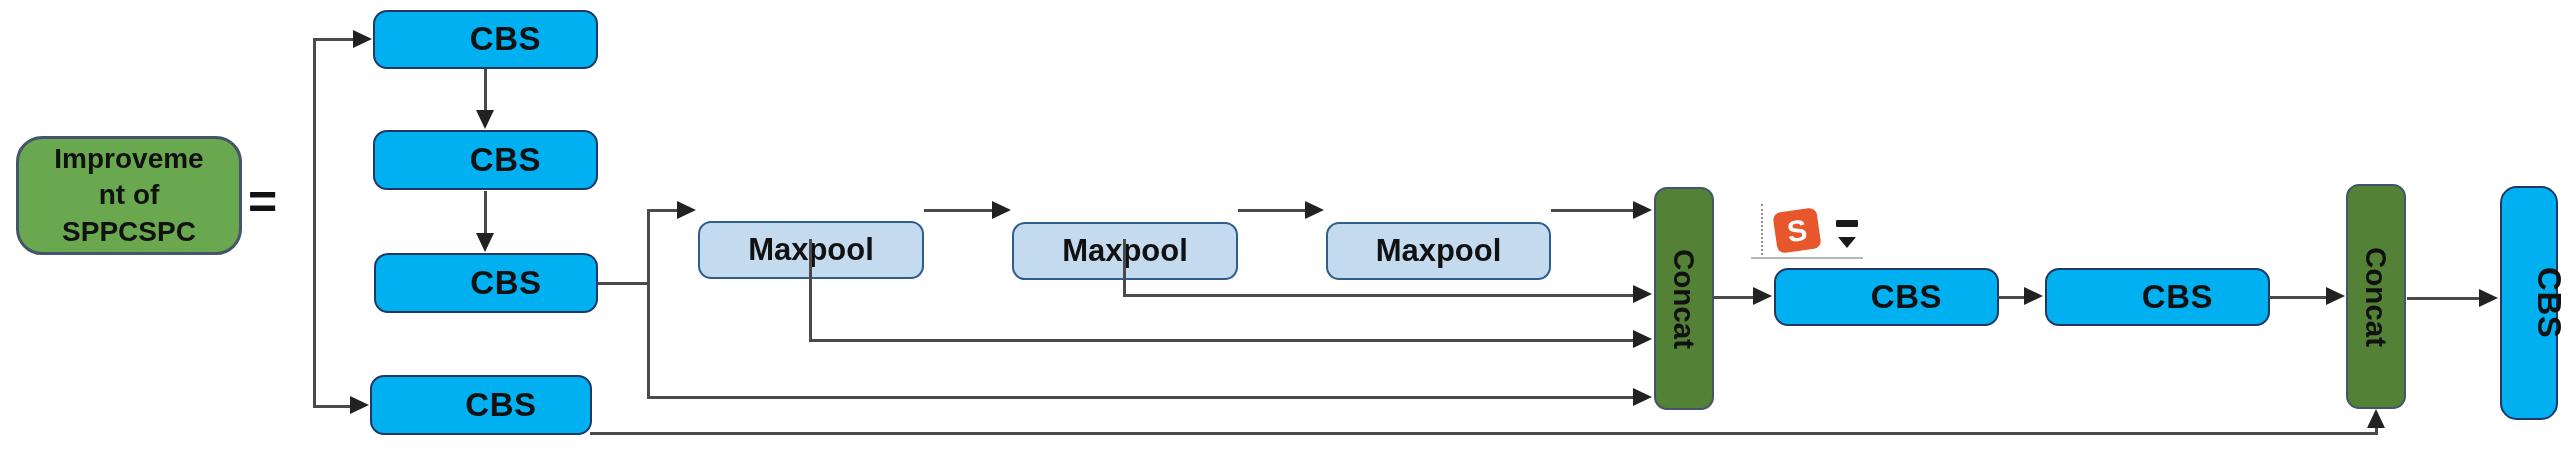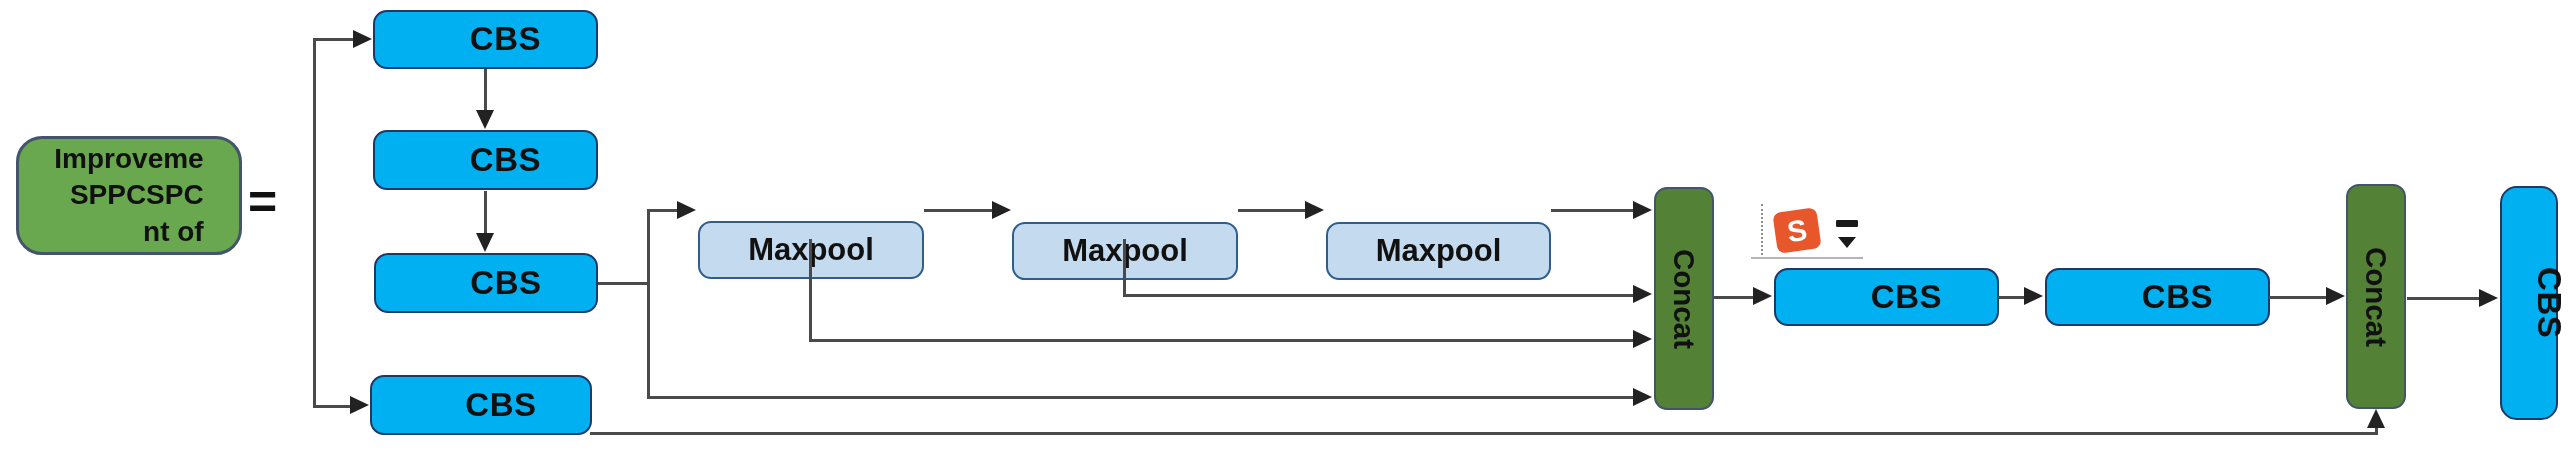--- a/index.html
+++ b/index.html
@@ -44,25 +44,25 @@
     border-radius:7.7px;transform:rotate(-8deg);
   }
   .dash{position:absolute;background:#1a1a1a;border-radius:1.3px;}
   .faintline{position:absolute;background:#b5b5b5;}
 </style>
 </head>
 <body>
 
 <div class="canvas">
 
-  <div class="node legend" style="left:16px;top:136px;width:226px;height:119px;text-align:right;">
+  <div class="node legend" style="left:16px;top:136px;width:226px;height:119px;">
     <div>
       <div>Improveme</div>
+      <div>nt of</div>
       <div>SPPCSPC</div>
-      <div>nt of</div>
     </div>
   </div>
   <div class="equals" style="left:248px;top:173px;">=</div>
 
   <div class="vline" style="left:313px;top:38px;width:3.2px;height:370px;"></div>
   <div class="hline" style="left:313px;top:38px;width:42px;height:3.2px;"></div>
   <div class="ar" style="left:353px;top:29.5px;"></div>
   <div class="hline" style="left:313px;top:405px;width:39px;height:3.2px;"></div>
   <div class="ar" style="left:350px;top:396px;"></div>
 

